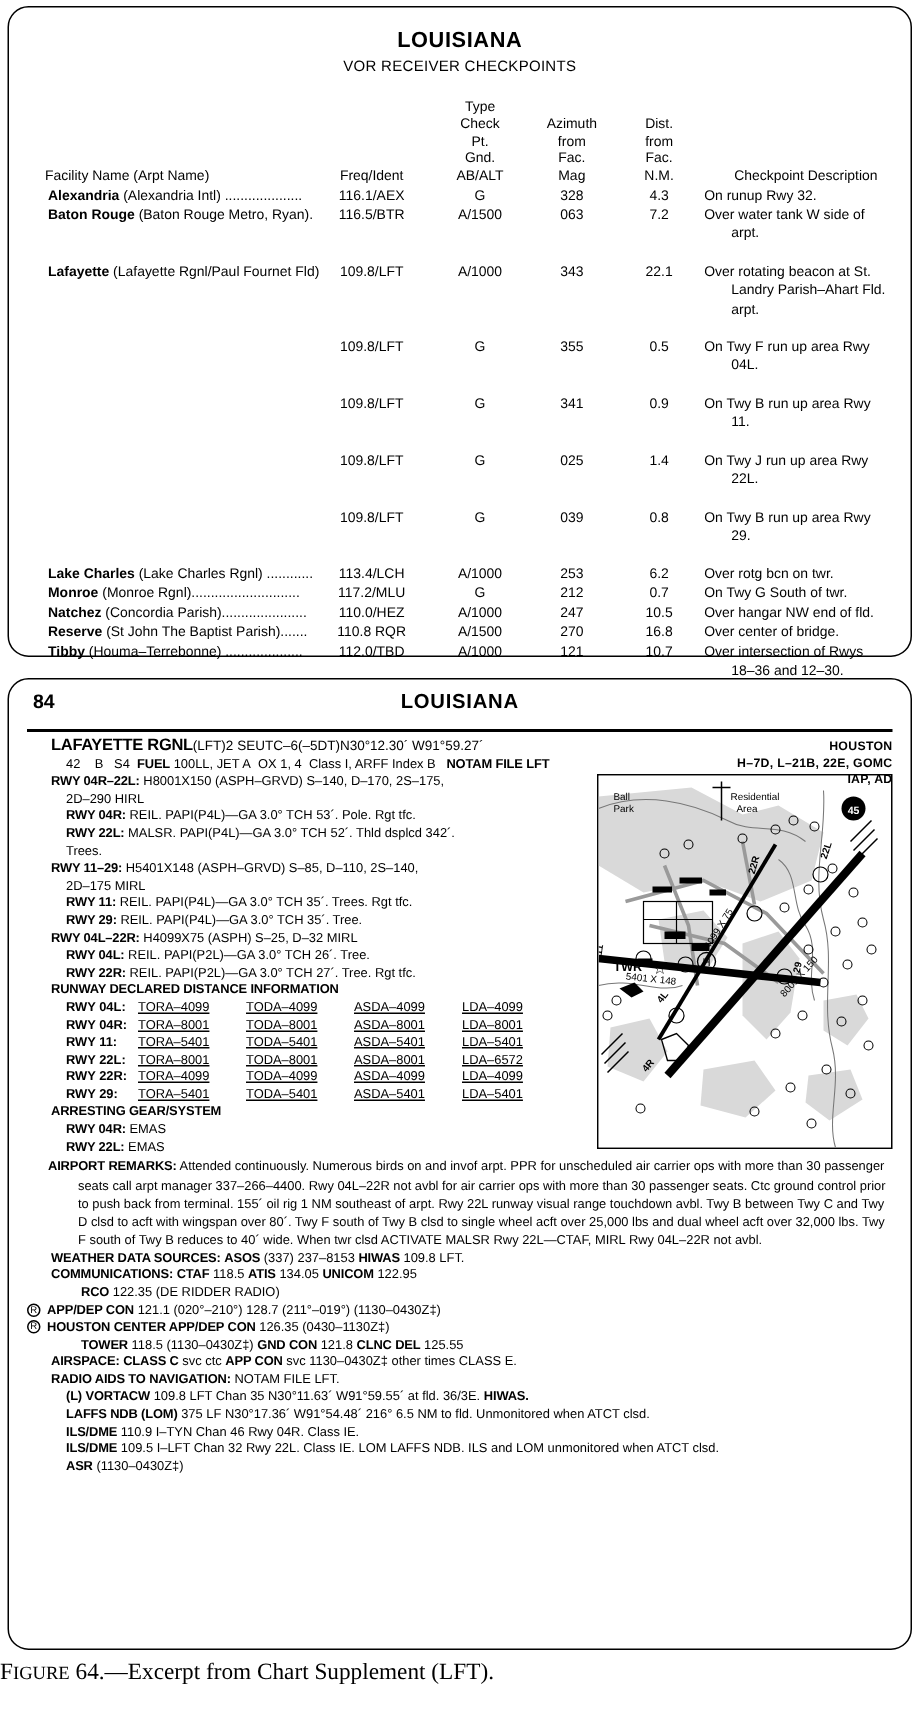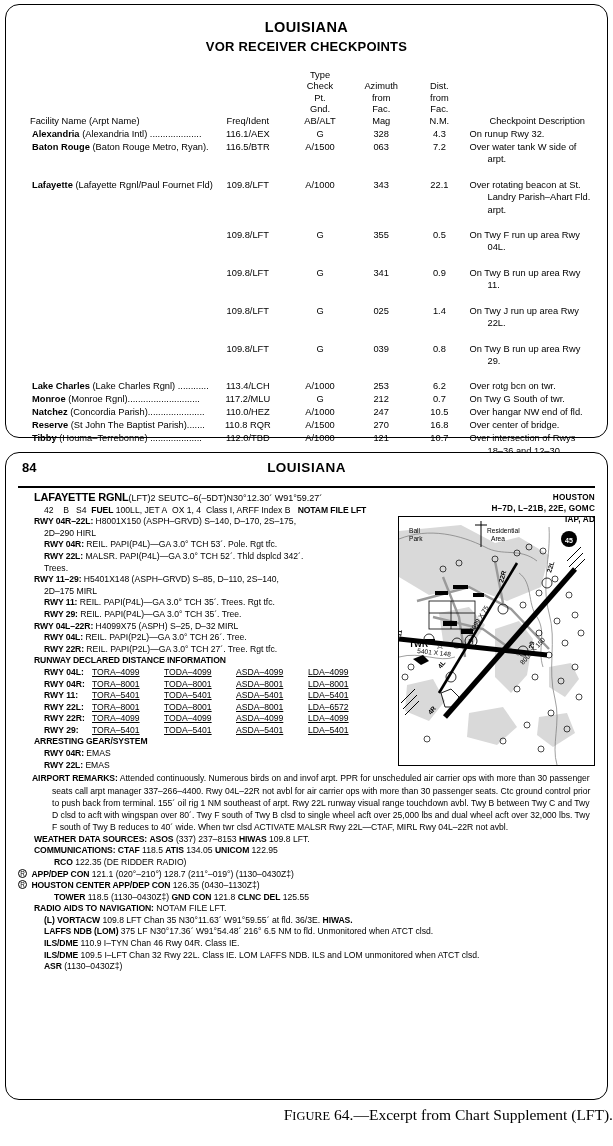--- a/index.html
+++ b/index.html
@@ -31,22 +31,22 @@
   
   .vor-title {
     text-align: center;
     font-weight: bold;
     font-size: 14.5px;
     letter-spacing: 0.4px;
     margin-top: 14px;
   }
   .vor-subtitle {
     text-align: center;
-    font-weight: bold;
-    font-size: 13px;
+    font-weight: normal;
+    font-size: 10px;
     letter-spacing: 0.2px;
     margin-top: 4px;
   }
   table.vor {
     border-collapse: collapse;
     width: 100%;
     margin-top: 16px;
     font-size: 9.3px;
     table-layout: fixed;
   }
@@ -167,21 +167,21 @@
     background: #fff;
     overflow: hidden;
   }
   .diagram svg { display: block; }
 
   
   .fig-caption {
     position: absolute;
     left: 0; right: 0;
     top: 1106px;
-    text-align: right;
+    text-align: left;
     font-family: "Liberation Serif", serif;
     font-size: 15.5px;
   }
   .fig-caption .sc { font-size: 12.4px; }
 </style>
 </head>
 <body>
 
 <div class="panel" id="panel-vor">
   <div class="vor-title">LOUISIANA</div>
@@ -583,20 +583,27 @@
     </div>
     <div class="ln ind3">
       <span class="hd">TOWER</span>
       <span>118.5 (1130–0430Z‡)</span>
       <span class="hd">GND CON</span>
       <span>121.8</span>
       <span class="hd">CLNC DEL</span>
       <span>125.55</span>
     </div>
 
+    <div class="ln ind1">
+      <span class="hd">AIRSPACE:</span>
+      <span class="hd">CLASS C</span>
+      <span>svc ctc</span>
+      <span class="hd">APP CON</span>
+      <span>svc 1130–0430Z‡ other times CLASS E.</span>
+    </div>
 
     <div class="ln ind1">
       <span class="hd">RADIO AIDS TO NAVIGATION:</span>
       <span>NOTAM FILE LFT.</span>
     </div>
     <div id="navaid-block">
         <div class="ln ind2 colw"><span class="hd">(L) VORTACW</span> <span>109.8      LFT    Chan 35    N30°11.63´ W91°59.55´     at fld. 36/3E.</span> <span class="hd">HIWAS.</span> </div>
         <div class="ln ind2 colw"><span class="hd">LAFFS NDB (LOM)</span> <span>375    LF   N30°17.36´ W91°54.48´ 216° 6.5 NM to fld. Unmonitored when ATCT clsd.</span> </div>
         <div class="ln ind2 colw"><span class="hd">ILS/DME</span> <span>110.9   I–TYN   Chan 46   Rwy 04R.   Class IE.</span> </div>
         <div class="ln ind2 colw"><span class="hd">ILS/DME</span> <span>109.5   I–LFT   Chan 32   Rwy 22L.   Class IE.   LOM LAFFS NDB. ILS and LOM unmonitored when ATCT clsd.</span> </div>

